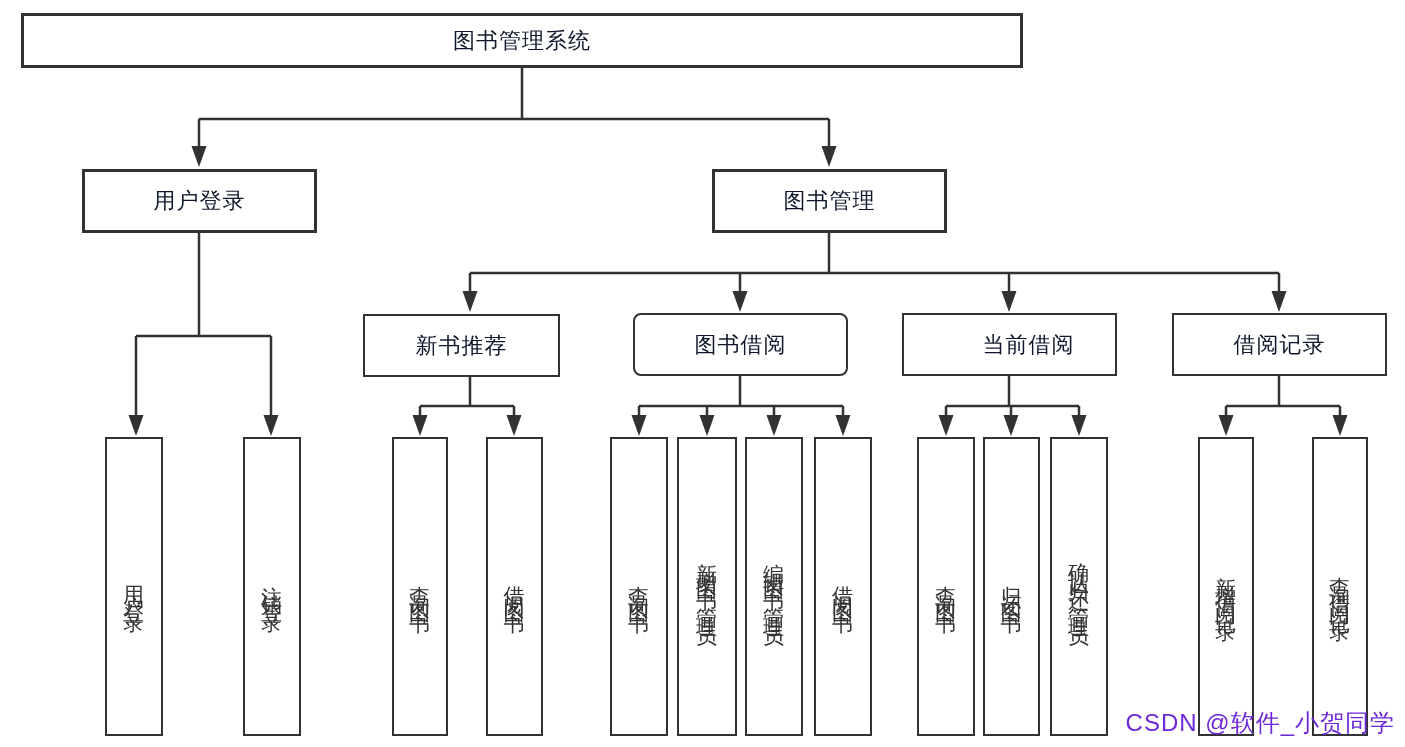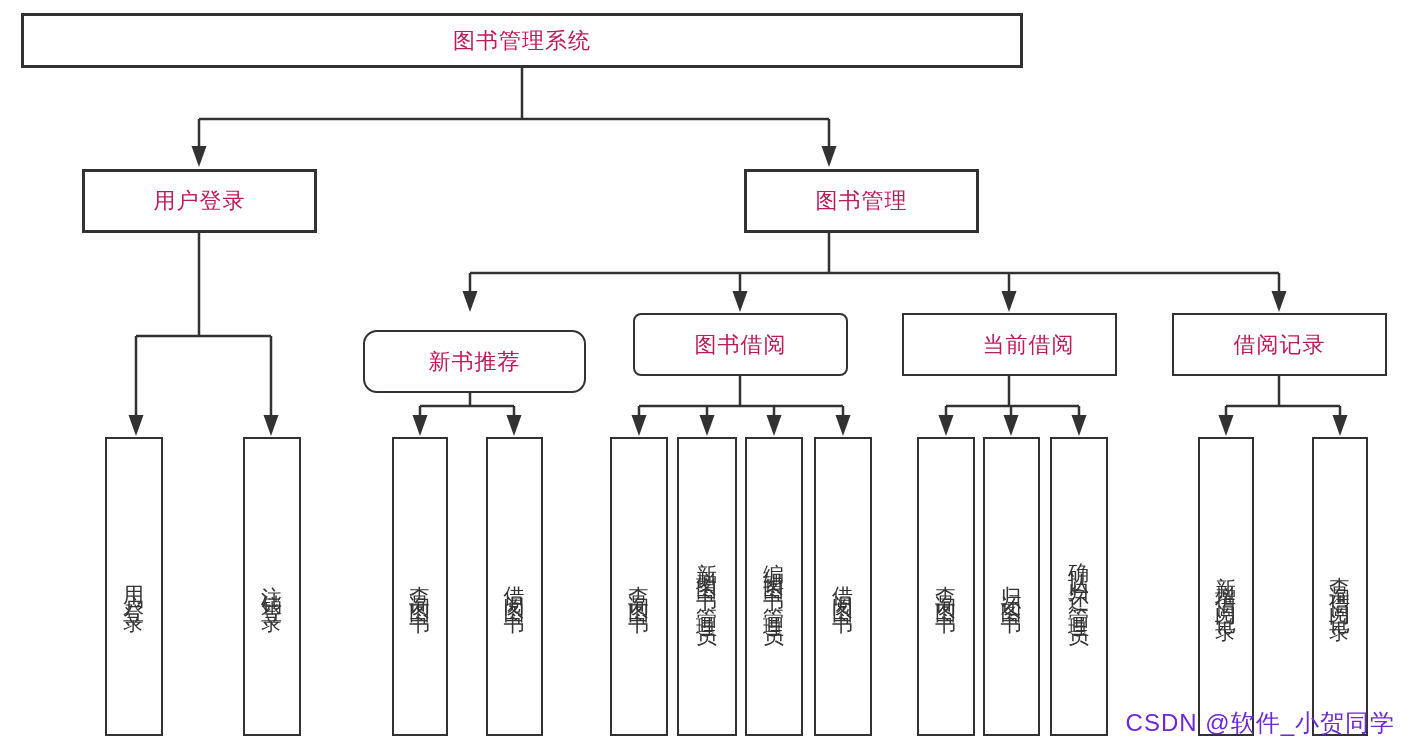--- a/index.html
+++ b/index.html
@@ -10,21 +10,21 @@
     font-family:"Liberation Sans",sans-serif;
     overflow:hidden;
   }
   #wires{position:absolute;left:0;top:0;z-index:1;}
   .hnode{
     position:absolute;
     box-sizing:border-box;
     border:3px solid #323232;
     background:#fff;
     display:flex;align-items:center;justify-content:center;
-    font-size:22px;letter-spacing:1px;color:#be185d;
+    font-size:22px;letter-spacing:1px;color:#0f172a;
     z-index:2;
   }
   .vnode{
     position:absolute;
     box-sizing:border-box;
     border:2.5px solid #323232;
     background:#fff;
     display:flex;align-items:center;justify-content:center;
     z-index:2;
   }
@@ -33,22 +33,22 @@
     text-orientation:mixed;
     font-size:21px;
     letter-spacing:9px;
     line-height:1.1;
     color:#333;
     white-space:nowrap;
   }
   
   .n-root   {left:21px;  top:13px;  width:1002px; height:55px;}
   .n-login  {left:82px;  top:169px; width:235px;  height:64px;}
-  .n-mgmt   {left:712px; top:169px; width:235px;  height:64px;margin-left:32px;}
-  .n-nbr    {left:363px; top:330px; width:223px;  height:63px; border-width:2.5px;border-radius:14px;}
+  .n-mgmt   {left:712px; top:169px; width:235px;  height:64px;}
+  .n-nbr    {left:363px; top:314px; width:197px;  height:63px; border-width:2.5px;}
   .n-bb     {left:633px; top:313px; width:215px;  height:63px; border-width:2.5px;border-radius:8px;}
   .n-cb     {left:902px; top:313px; width:215px;  height:63px; border-width:2.5px;padding-left:38px;}
   .n-br     {left:1172px;top:313px; width:215px;  height:63px; border-width:2.5px;}
   
   .vnode{top:437px;height:299px;width:58px;}
   .v-login1 {left:105px;}
   .v-logout {left:243px;}
   .v-nbr1   {left:392px;width:56px;}
   .v-nbr2   {left:486px;width:57px;}
   .v-bb1    {left:610px;}

